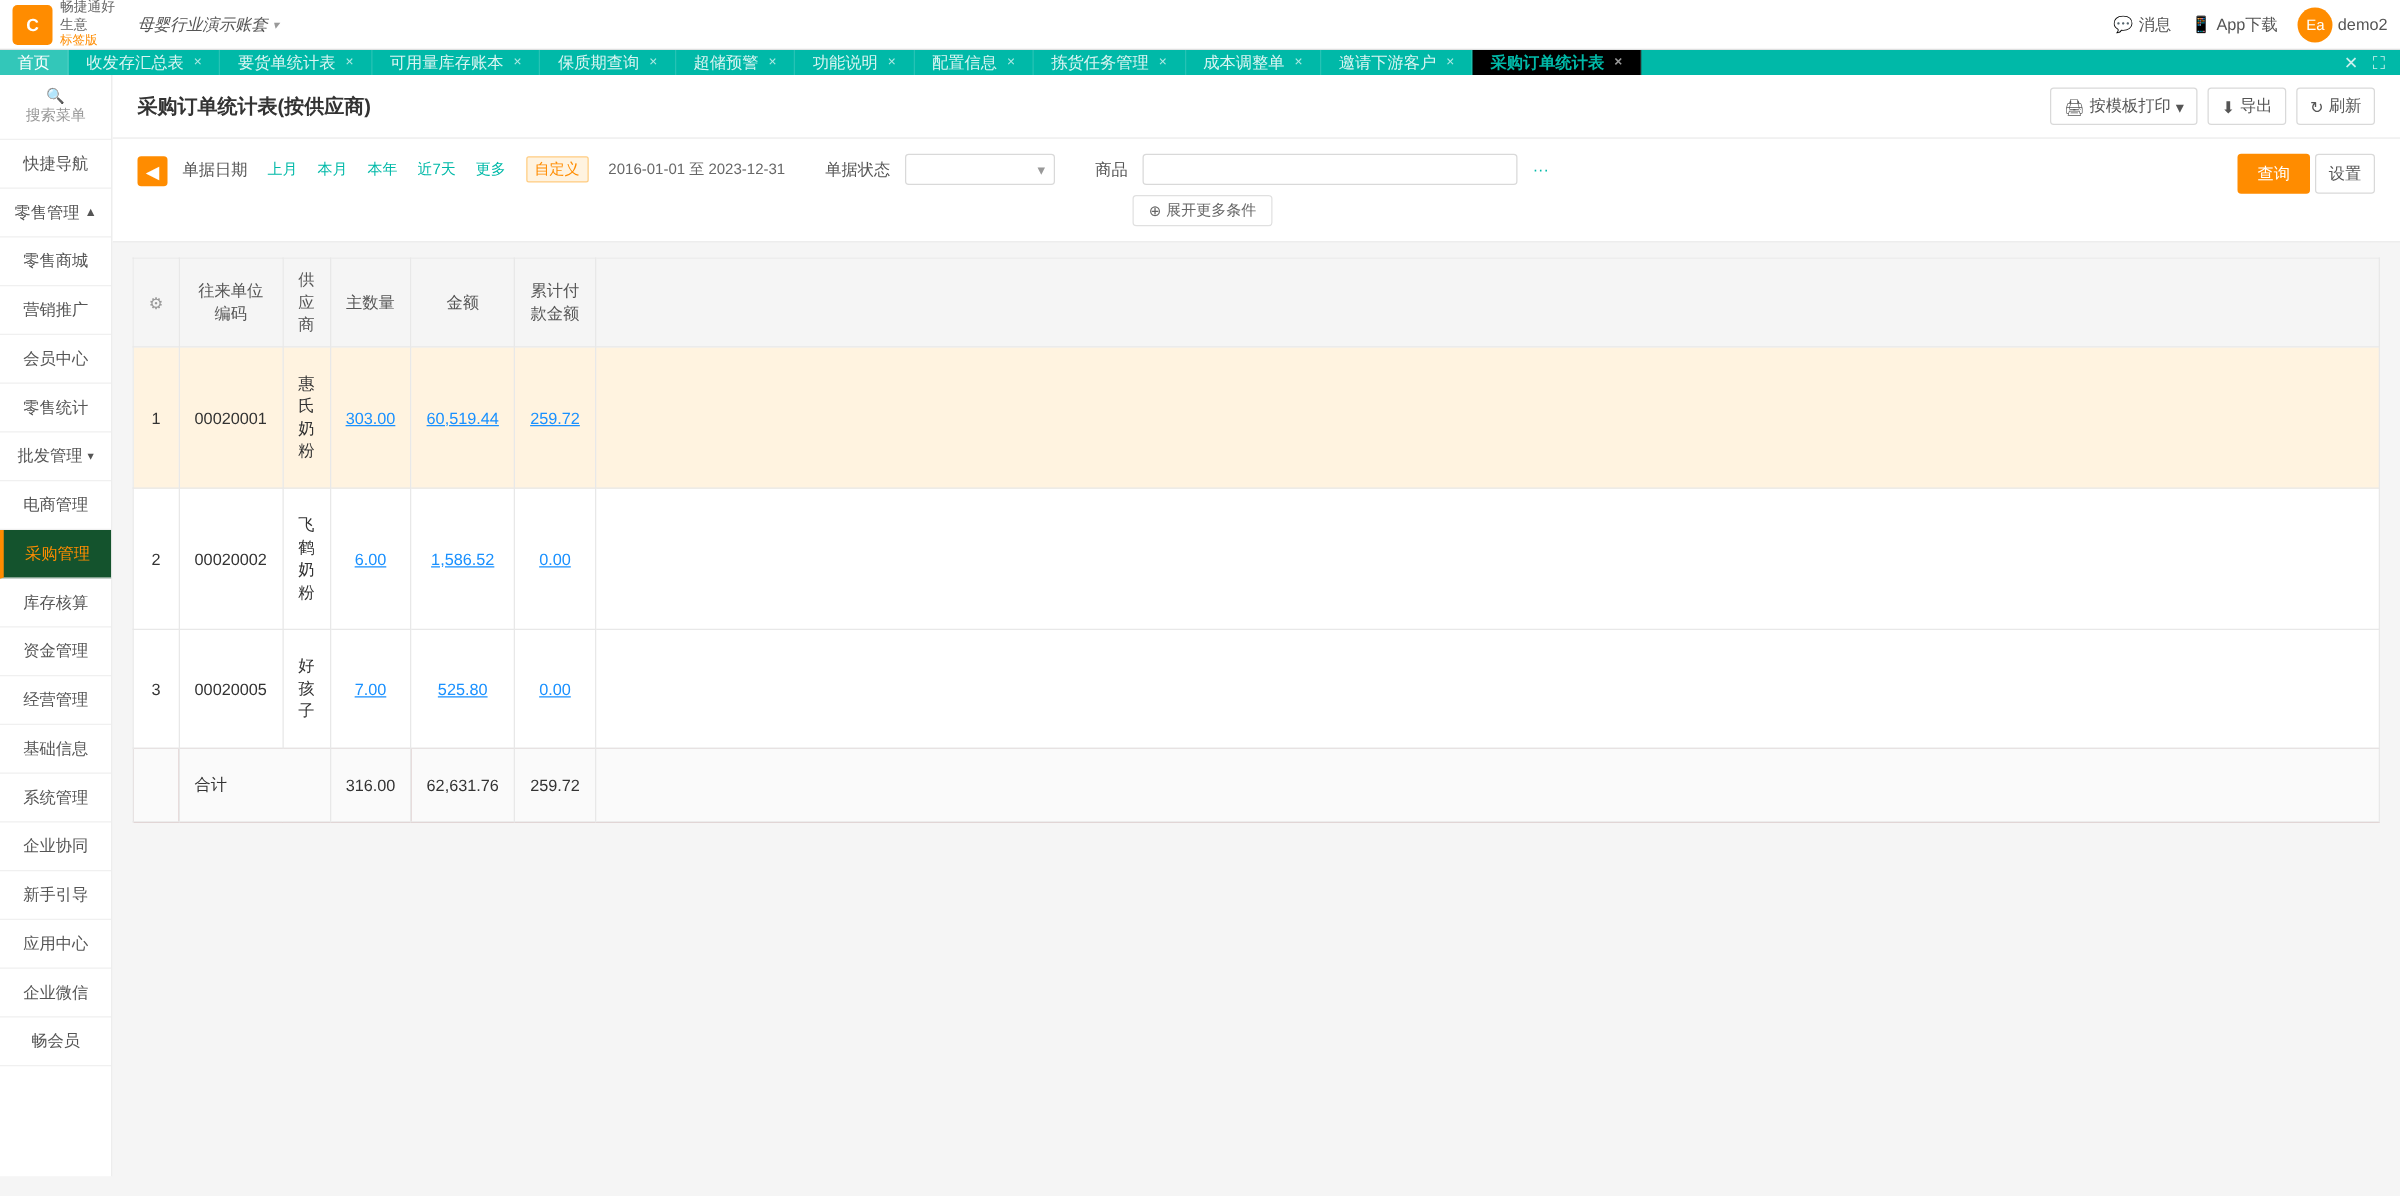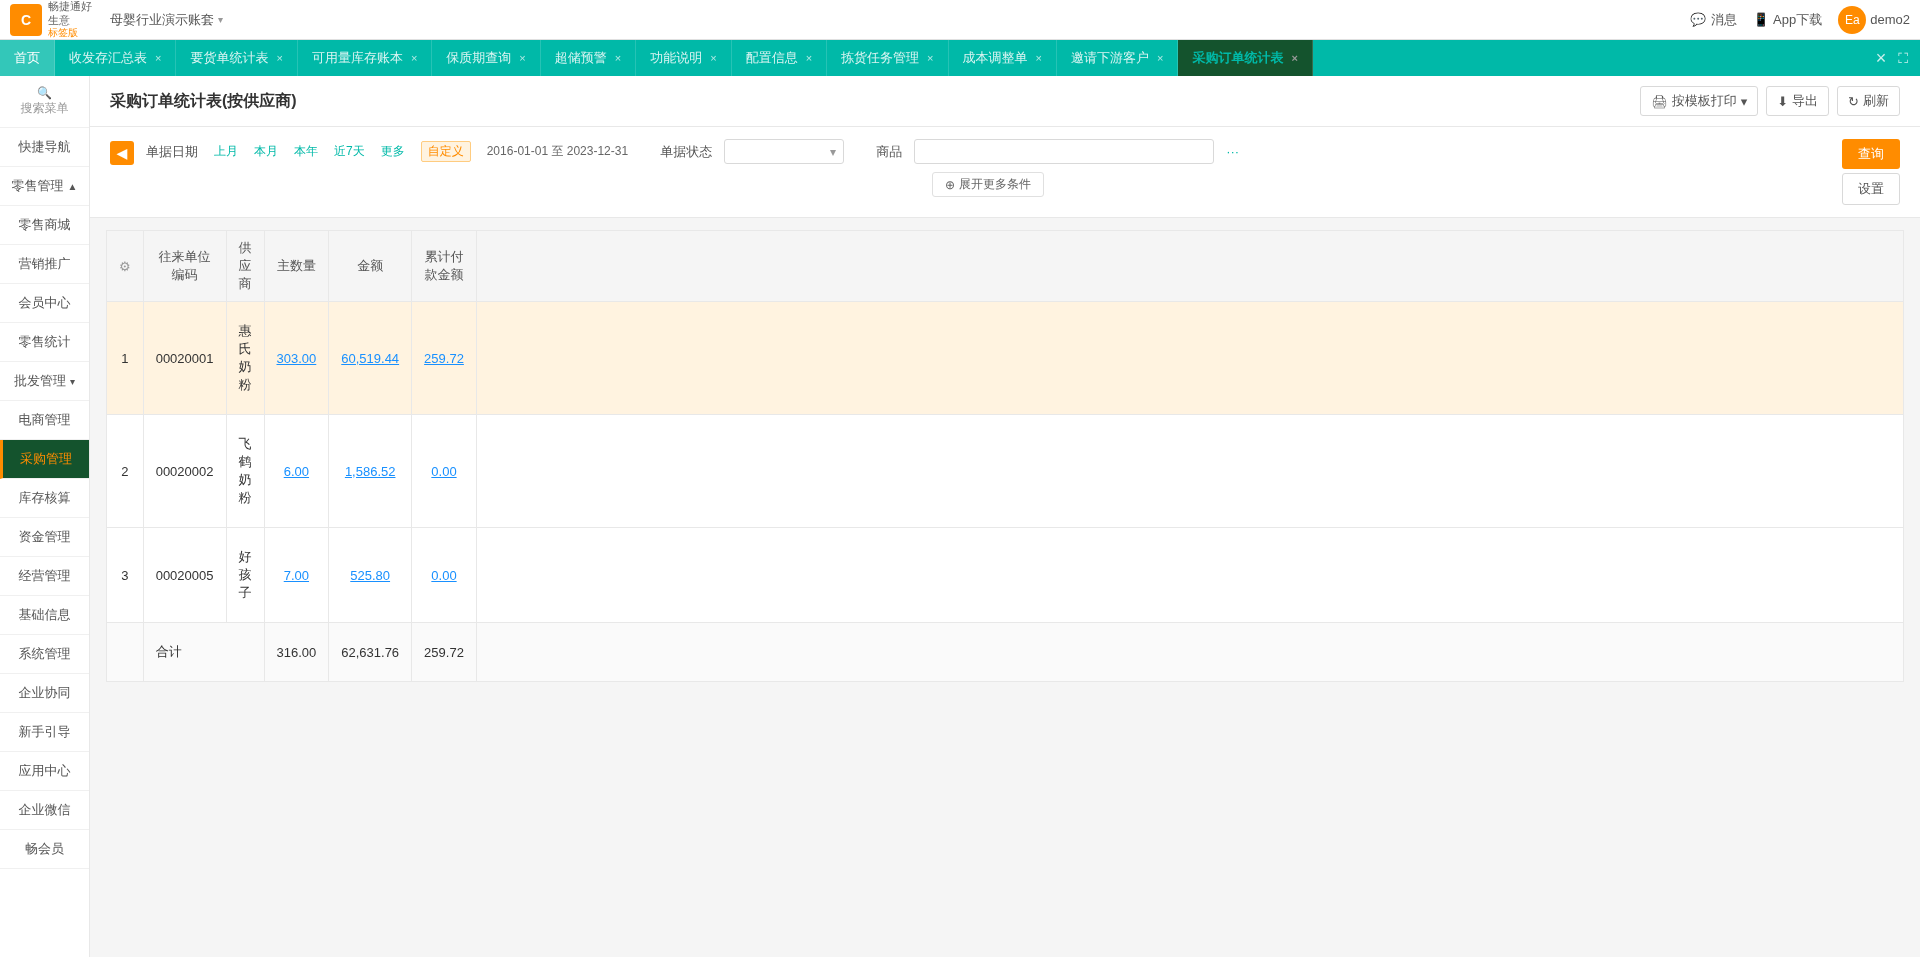--- a/index.html
+++ b/index.html
@@ -3,31 +3,31 @@
   <meta charset="utf-8">
   <style>
     * { margin: 0; padding: 0; box-sizing: border-box; }
     body { font-family: 'Microsoft YaHei', Arial, sans-serif; font-size: 13px; background: #f5f5f5; color: #333; width: 1920px; height: 957px; overflow: hidden; }
 
     
     .top-bar { height: 40px; background: #fff; display: flex; align-items: center; border-bottom: 1px solid #e0e0e0; padding: 0 10px; }
     .logo-area { display: flex; align-items: center; gap: 6px; width: 90px; }
     .logo-icon { width: 32px; height: 32px; background: #ff8c00; border-radius: 4px; display: flex; align-items: center; justify-content: center; color: #fff; font-weight: bold; font-size: 14px; flex-shrink: 0; }
     .logo-text { font-size: 11px; color: #666; line-height: 1.2; }
-    .store-selector { display: flex; align-items: center; gap: 4px; padding: 0 10px; cursor: pointer; color: #555; font-size: 13px; flex: 1; }
+    .store-selector { display: flex; align-items: center; gap: 4px; padding: 0 10px; cursor: pointer; color: #555; font-size: 13px; flex: 1; font-style: italic; }
     .store-selector .arrow { font-size: 10px; color: #999; }
     .top-right { display: flex; align-items: center; gap: 16px; margin-left: auto; }
     .top-right-item { display: flex; align-items: center; gap: 4px; cursor: pointer; color: #555; font-size: 13px; }
     .avatar { width: 28px; height: 28px; border-radius: 50%; background: #ff8c00; display: flex; align-items: center; justify-content: center; color: #fff; font-size: 12px; }
 
     
-    .nav-tabs { height: 36px; background: #00b9a8; display: flex; align-items: center; padding: 0; overflow: hidden; }
+    .nav-tabs { height: 20px; background: #00b9a8; display: flex; align-items: center; padding: 0; overflow: hidden; }
     .nav-tab { height: 36px; padding: 0 14px; display: flex; align-items: center; gap: 4px; cursor: pointer; color: rgba(255,255,255,0.85); font-size: 13px; white-space: nowrap; border-right: 1px solid rgba(255,255,255,0.15); position: relative; }
     .nav-tab.home { background: rgba(255,255,255,0.2); color: #fff; }
-    .nav-tab.active { background: #14532d; color: #00b9a8; font-weight: bold; }
+    .nav-tab.active { background: #000000; color: #00b9a8; font-weight: bold; }
     .nav-tab .close-btn { font-size: 11px; color: rgba(255,255,255,0.7); margin-left: 4px; }
     .nav-tab.active .close-btn { color: #999; }
     .nav-tab-actions { margin-left: auto; display: flex; align-items: center; gap: 4px; padding-right: 8px; }
     .nav-tab-actions span { color: rgba(255,255,255,0.8); cursor: pointer; font-size: 16px; padding: 2px 4px; }
 
     
     .main-layout { display: flex; height: calc(957px - 40px - 36px); }
 
     
     .sidebar { width: 90px; background: #fff; border-right: 1px solid #e8e8e8; display: flex; flex-direction: column; overflow-y: auto; }
@@ -58,21 +58,21 @@
     .custom-tag { background: #fff3e0; border: 1px solid #ffcc80; color: #ff8c00; padding: 1px 6px; border-radius: 2px; font-size: 12px; }
     .filter-select { border: 1px solid #d9d9d9; padding: 4px 28px 4px 8px; border-radius: 3px; font-size: 13px; color: #333; background: #fff; appearance: none; cursor: pointer; min-width: 120px; }
     .filter-input { border: 1px solid #d9d9d9; padding: 4px 8px; border-radius: 3px; font-size: 13px; color: #333; background: #fff; min-width: 200px; }
     .select-wrapper { position: relative; display: inline-block; }
     .select-wrapper::after { content: '▾'; position: absolute; right: 8px; top: 50%; transform: translateY(-50%); color: #999; pointer-events: none; font-size: 12px; }
     .more-btn { color: #00b9a8; cursor: pointer; font-size: 13px; }
     .btn-query { background: #ff8c00; color: #fff; border: none; padding: 6px 16px; border-radius: 3px; cursor: pointer; font-size: 13px; font-weight: 500; }
     .btn-settings { background: #fff; color: #555; border: 1px solid #d9d9d9; padding: 6px 10px; border-radius: 3px; cursor: pointer; font-size: 13px; }
     .expand-row { display: flex; justify-content: center; margin-top: 8px; }
     .expand-btn { display: flex; align-items: center; gap: 4px; color: #666; cursor: pointer; font-size: 12px; border: 1px solid #e0e0e0; background: #fff; padding: 3px 12px; border-radius: 3px; }
-    .right-buttons { margin-left: auto; display: flex; flex-direction: column; gap: 4px; }
+    .right-buttons { margin-left: auto; display: flex; flex-direction: row; gap: 4px; }
 
     
     .table-container { flex: 1; overflow: auto; padding: 12px 16px; }
     .data-table { width: 100%; border-collapse: collapse; background: #fff; }
     .data-table th { background: #f5f5f5; border: 1px solid #e8e8e8; padding: 8px 12px; text-align: center; font-weight: 500; color: #555; font-size: 13px; }
     .data-table td { border: 1px solid #e8e8e8; padding: 20px 12px; text-align: center; font-size: 13px; color: #333; }
     .data-table tr.highlighted td { background: #fff3e0; }
     .data-table .link-cell { color: #1890ff; text-decoration: underline; cursor: pointer; }
     .data-table .total-row td { background: #fafafa; font-weight: 500; }
     .settings-icon { color: #999; cursor: pointer; }

